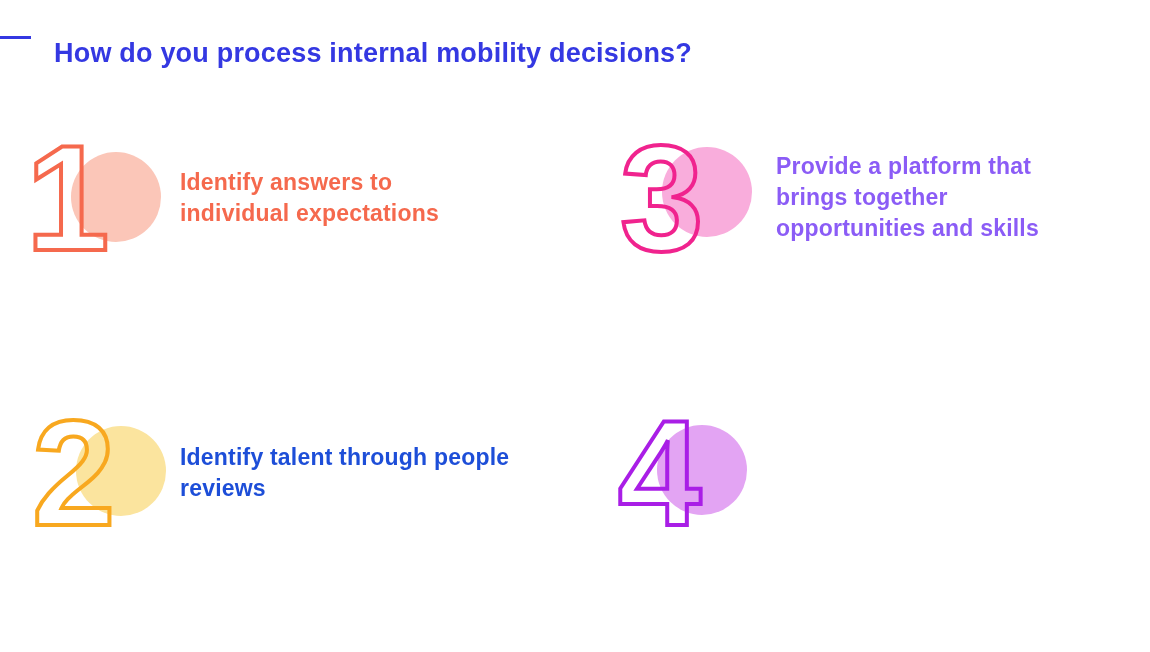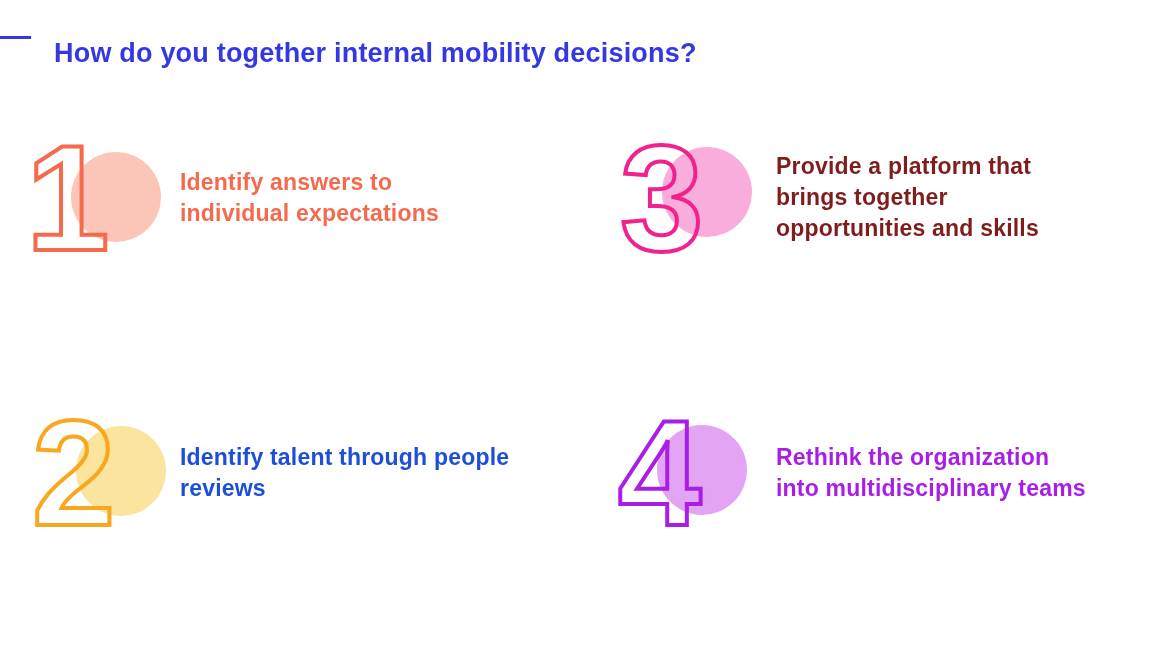--- a/index.html
+++ b/index.html
@@ -57,21 +57,21 @@
     letter-spacing: 0.2px;
   }
   .item-3 .item-label, .item-4 .item-label { margin-left: 8px; }
 </style>
 </head>
 <body>
 
 <div class="canvas">
 
   <div class="title-dash" style="background: rgb(52, 56, 226);"></div>
-  <h1 class="page-title" style="color: rgb(52, 56, 226);">How do you together internal mobility decisions?</h1>
+  <h1 class="page-title" style="color: rgb(52, 56, 226);">How do you process internal mobility decisions?</h1>
 
   <div class="item item-1">
     <svg class="num-graphic" viewBox="0 0 150 135">
       <circle cx="86" cy="67" r="45" fill="#FBC6B8"></circle>
       <text class="num-text" x="-4" y="120" stroke="#F5694D">1</text>
     </svg>
     <div class="item-label" style="color: rgb(245, 105, 77);">Identify answers to
 individual expectations</div>
   </div>
 
@@ -82,27 +82,25 @@
     </svg>
     <div class="item-label" style="color: #1d4ed8;">Identify talent through people
 reviews</div>
   </div>
 
   <div class="item item-3">
     <svg class="num-graphic" viewBox="0 0 150 135">
       <circle cx="89" cy="62" r="45" fill="#F9ADDC"></circle>
       <text class="num-text" x="2" y="120" stroke="#F0238E">3</text>
     </svg>
-    <div class="item-label" style="color: #7f1d1d;">Provide a platform that
+    <div class="item-label" style="color: #8b5cf6;">Provide a platform that
 brings together
 opportunities and skills</div>
   </div>
 
   <div class="item item-4">
     <svg class="num-graphic" viewBox="0 0 150 135">
       <circle cx="84" cy="65" r="45" fill="#E3A4F3"></circle>
       <text class="num-text" x="0" y="120" stroke="#A91EE6">4</text>
     </svg>
-    <div class="item-label" style="color: rgb(169, 30, 230);">Rethink the organization
-into multidisciplinary teams</div>
   </div>
 
 </div>
 
 </body></html>

